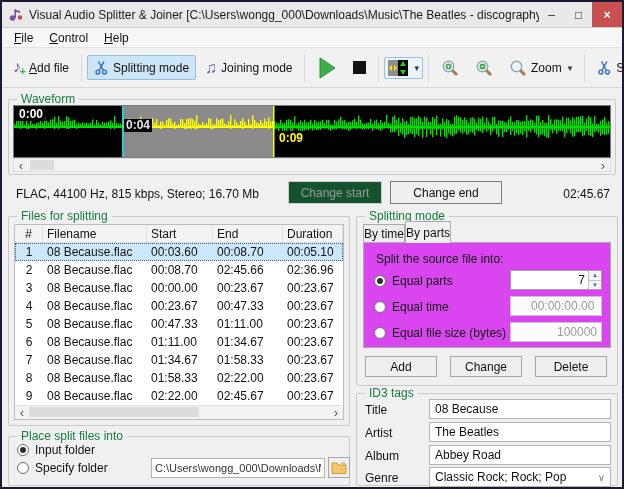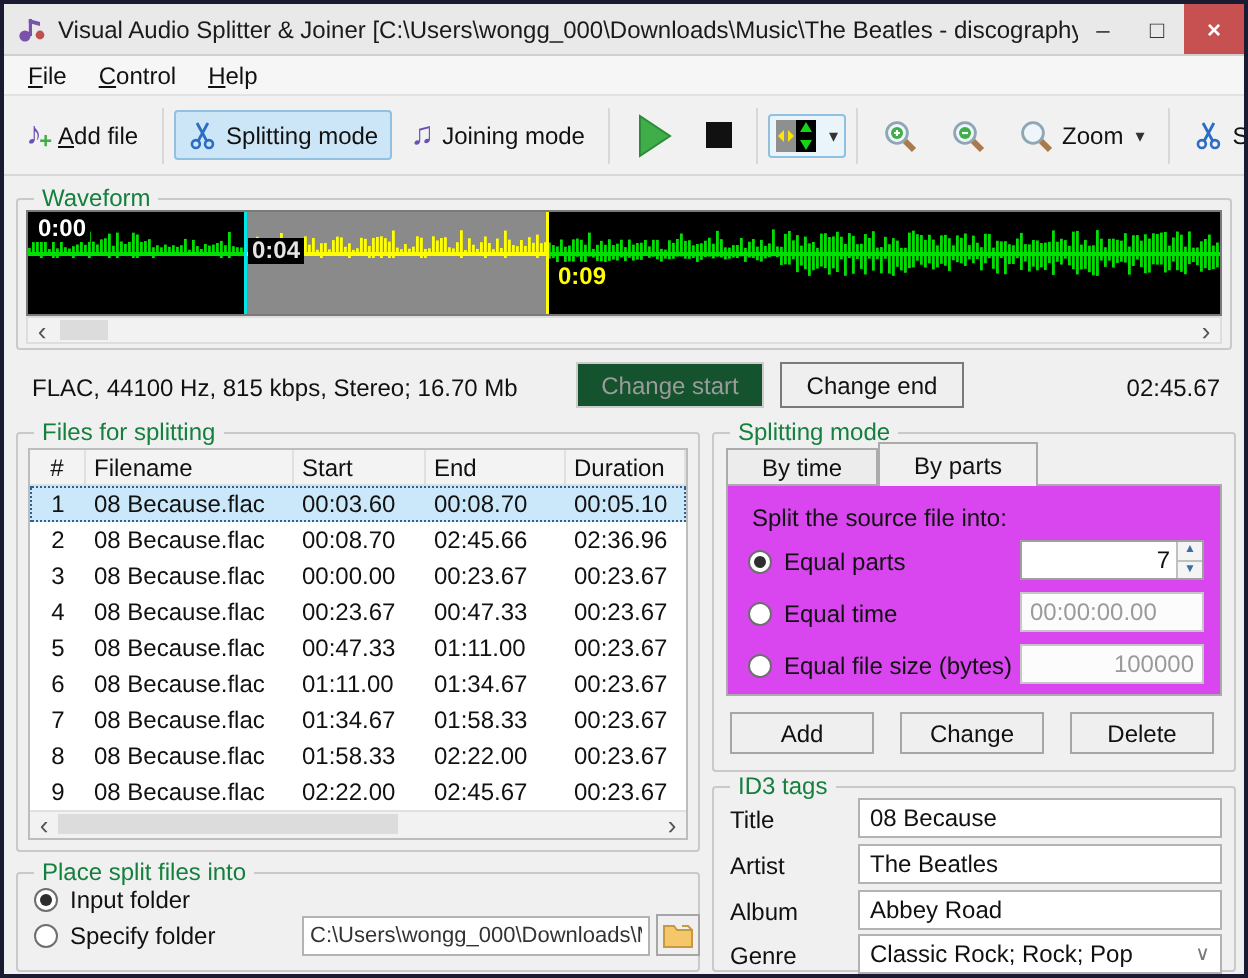--- a/index.html
+++ b/index.html
@@ -53,21 +53,21 @@
   .scroll-arrow { position:absolute; top:0; width:14px; height:100%; display:flex; align-items:center;
                   justify-content:center; font-size:13px; color:#555; }
   .scroll-thumb { position:absolute; top:1px; height:10px; background:#dcdcdc; }
 
   
   #format-info { position:absolute; left:14px; top:185px; }
   .btn { background:#efefef; border:1px solid #a6a6a6; font-size:12px; color:#111;
          display:flex; align-items:center; justify-content:center; }
   .btn.disabled { color:#9b9b9b; border-color:#cccccc; background:#14532d; }
   #change-start { position:absolute; left:286px; top:179px; width:94px; height:23px; }
-  #change-end   { position:absolute; left:388px; top:179px; width:92px; height:23px; border-color:#7a7a7a; }
+  #change-end   { position:absolute; left:388px; top:179px; width:112px; height:23px; border-color:#7a7a7a; }
   #total-time { position:absolute; right:12px; top:185px; }
 
   
   #files-group { left:6px; top:214px; width:342px; height:210px; }
   .ftable { position:absolute; left:5px; top:7px; right:5px; bottom:5px; background:#fff;
             border:1px solid #bdbdbd; display:flex; flex-direction:column; overflow:hidden; }
   .frow { display:flex; height:18px; flex:none; align-items:center; }
   .fhead { background:#f3f3f3; border-bottom:1px solid #e0e0e0; }
   .fcell { padding:0 4px; white-space:nowrap; overflow:hidden; flex:none; }
   .fhead .fcell { border-right:1px solid #e0e0e0; height:100%; display:flex; align-items:center; }
@@ -88,29 +88,29 @@
            position:relative; flex:none; }
   .radio.on::after { content:""; position:absolute; left:2px; top:2px; width:6px; height:6px;
                      border-radius:50%; background:#2e2e2e; }
   #place-path { position:absolute; left:142px; top:21px; width:174px; height:20px;
                 border:1px solid #b3b3b3; font-family:inherit; font-size:11px; color:#333; padding:0 3px; background:#fff; }
   #folder-btn { position:absolute; left:319px; top:20px; width:22px; height:21px; }
 
   
   #split-group { left:354px; top:214px; width:262px; height:170px; }
   .tabs { position:absolute; left:6px; top:4px; height:22px; display:flex; align-items:flex-end; z-index:2; }
-  .tab { font-size:12px; padding:0 17px; height:19px; display:flex; align-items:center;
+  .tab { font-size:12px; padding:0 0; height:19px; display:flex; align-items:center;
          border:1px solid #ababab; border-left:none; background:#ececec; }
   .tab:first-child { border-left:1px solid #ababab; }
   .tab.active { height:22px; background:#f0f0f0; border-bottom:none; border-left:1px solid #ababab; }
   .tabpanel { position:absolute; left:6px; top:25px; right:6px; height:106px;
               border:1px solid #ababab; background:#d946ef; }
   #split-heading { position:absolute; left:12px; top:9px; }
   .opt-field { position:absolute; right:8px; width:92px; height:20px; border:1px solid #9f9f9f;
-               background:#fff; font-size:12px; display:flex; align-items:center; }
+               background:#fff; font-size:12px; display:flex; align-items:center;padding-left:16px; }
   .opt-field.dim { color:#9a9a9a; border-color:#c6c6c6; background:#fcfcfc; }
   .spinner { padding:0; }
   .spin-val { flex:1; text-align:right; padding-right:3px; }
   .spin-btns { width:13px; height:100%; display:flex; flex-direction:column; border-left:1px solid #c0c0c0; }
   .spin-b { flex:1; display:flex; align-items:center; justify-content:center; font-size:6px;
             color:#3a6ea5; background:#f4f4f4; }
   .spin-b.up { border-bottom:1px solid #c0c0c0; }
   .val-left { padding-left:4px; }
   .val-right { flex:1; text-align:right; padding-right:4px; }
   .act-btn { position:absolute; top:139px; width:72px; height:21px; }

